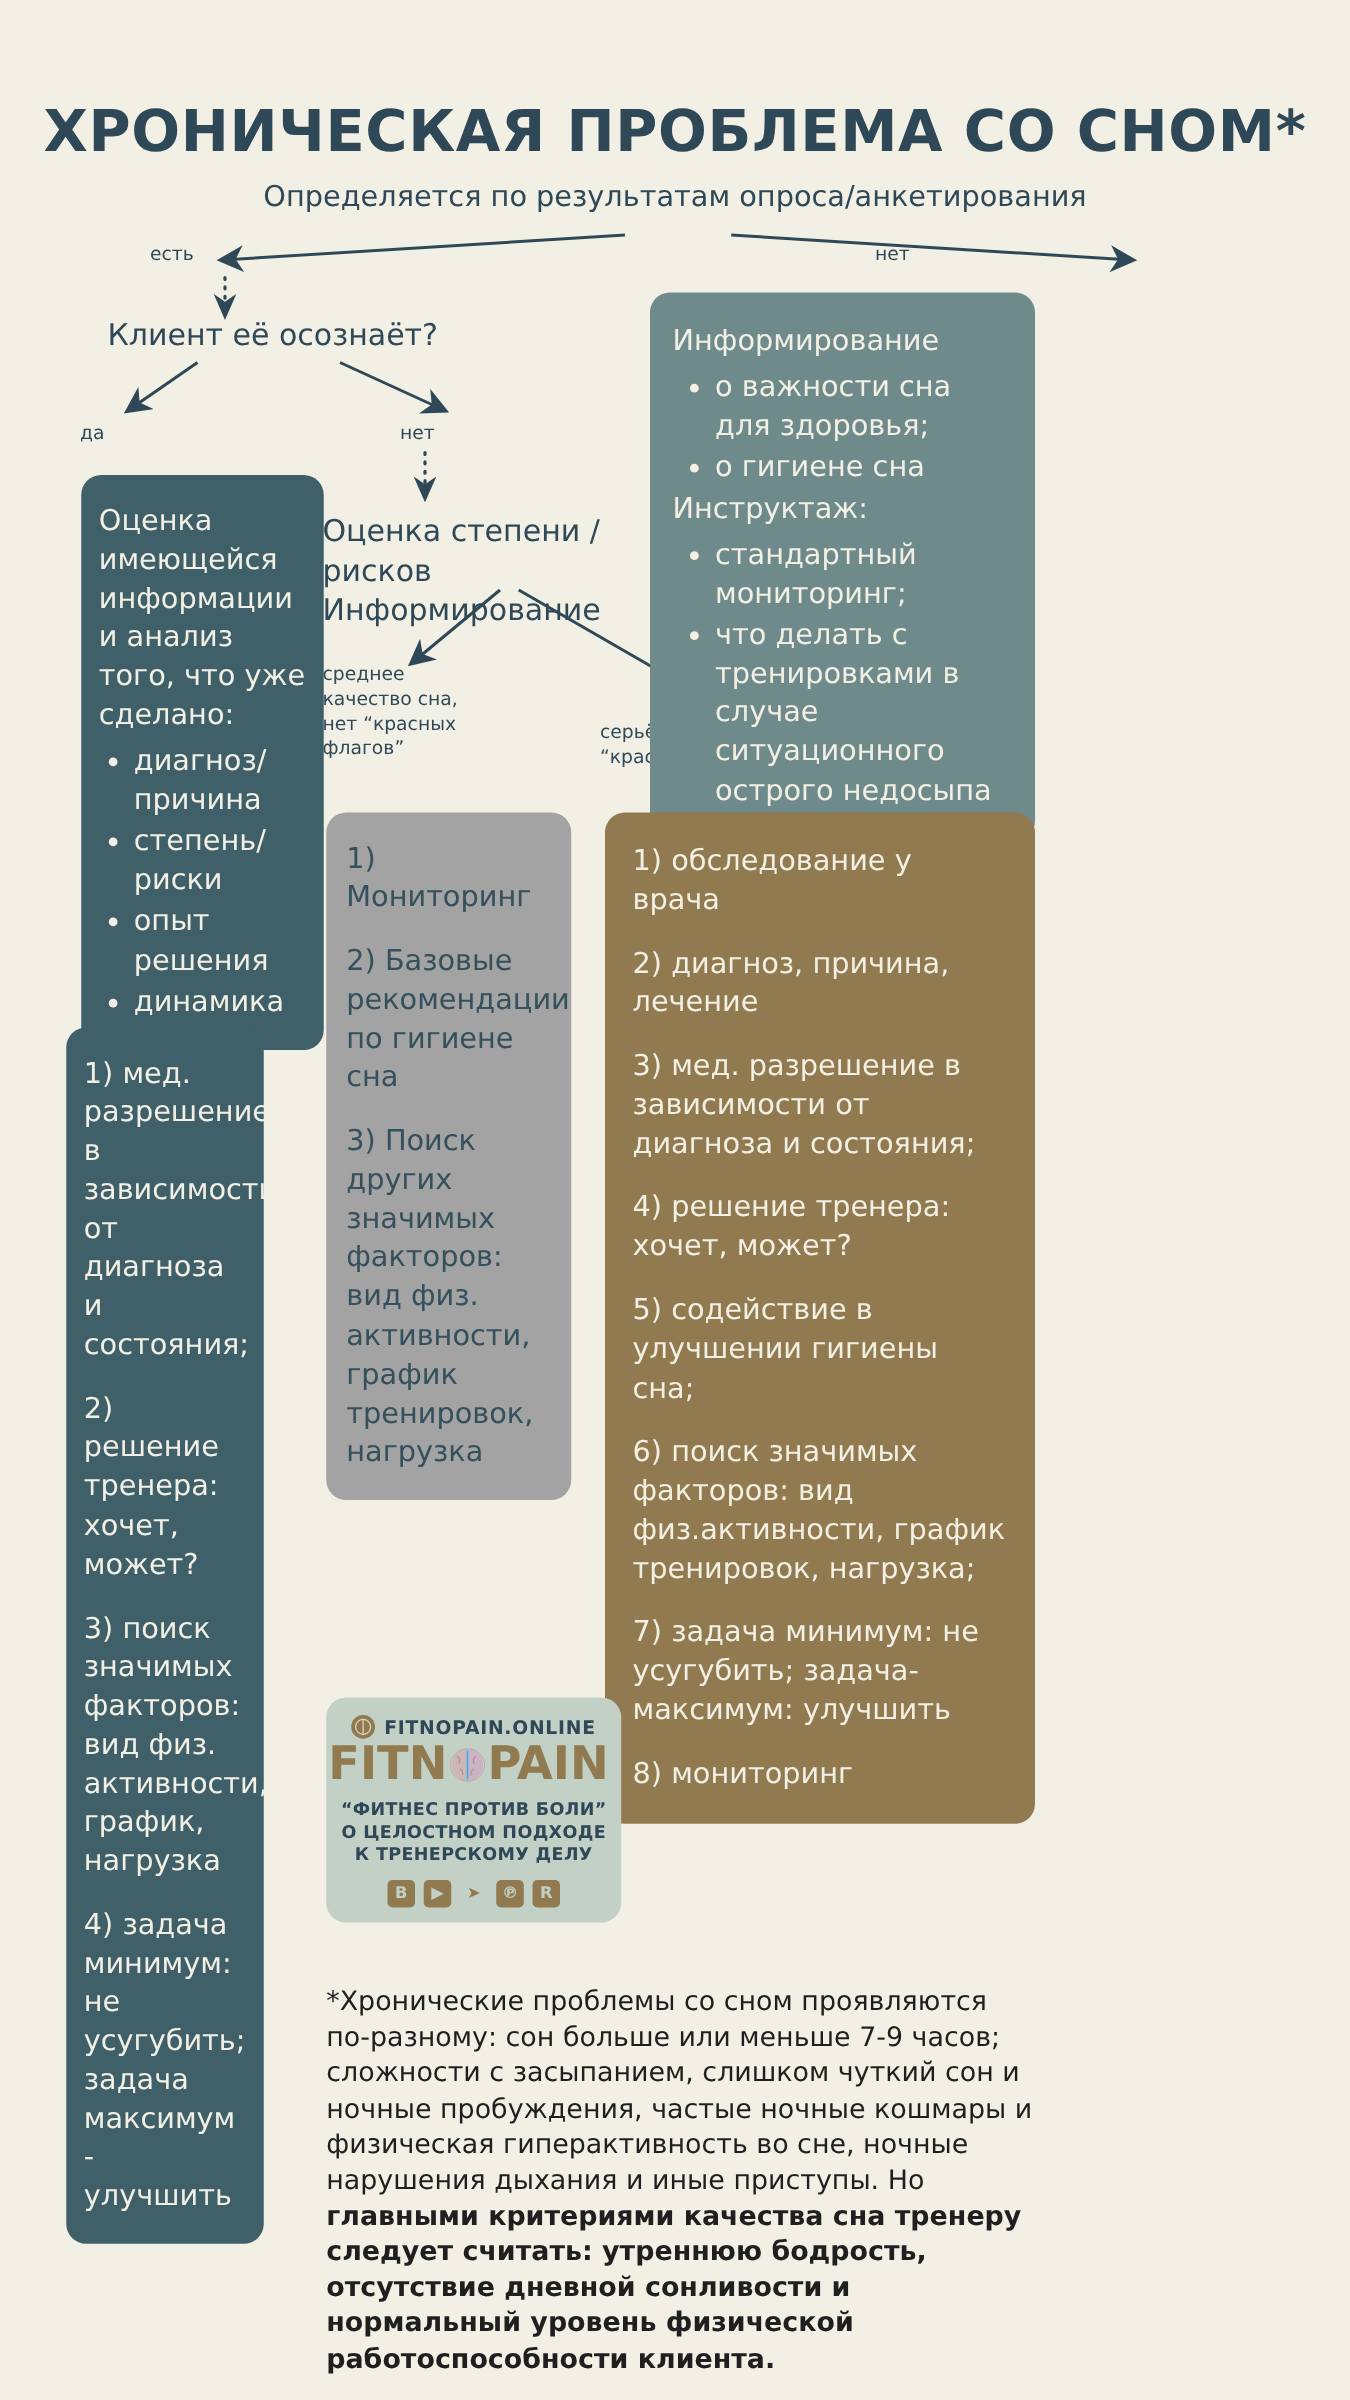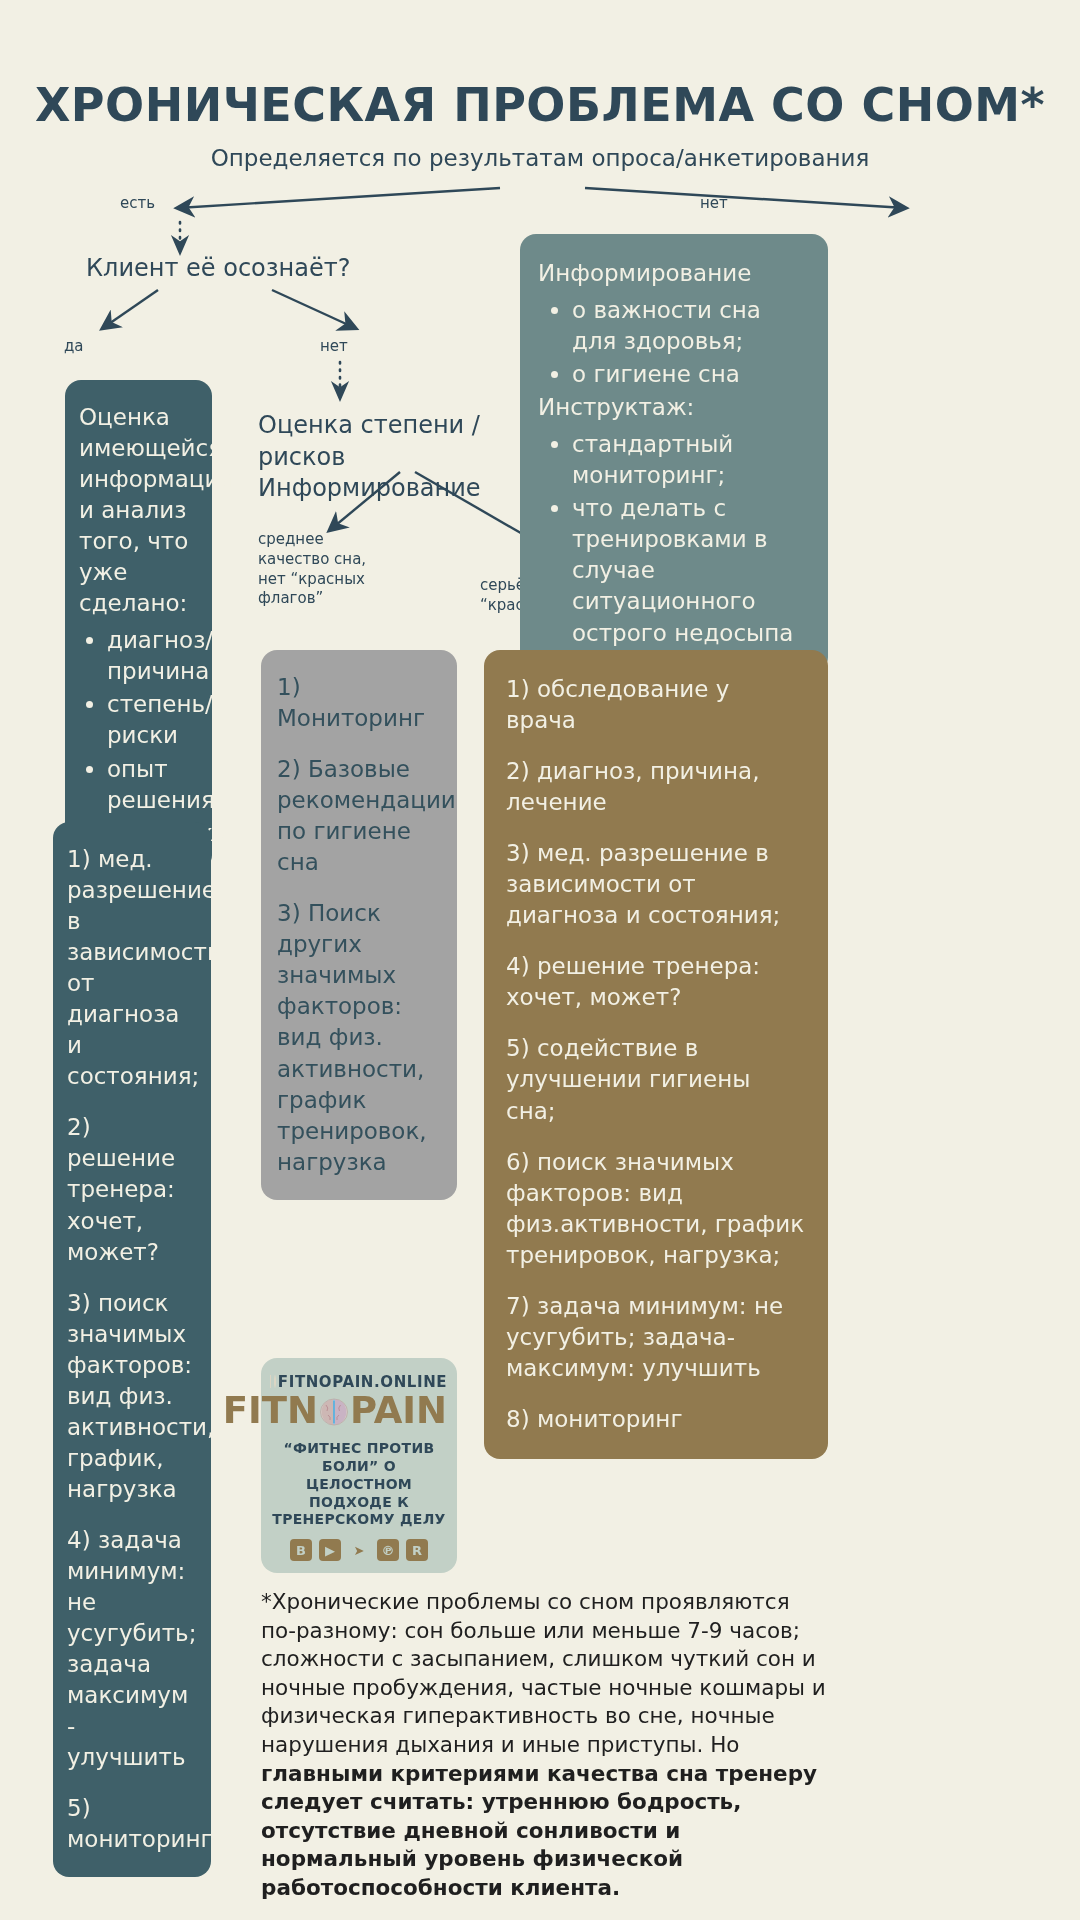--- a/index.html
+++ b/index.html
@@ -233,56 +233,55 @@
       <li>о важности сна для здоровья;</li>
       <li>о гигиене сна</li>
     </ul>
     <div style="margin-top:2px;">Инструктаж:</div>
     <ul>
       <li>стандартный мониторинг;</li>
       <li>что делать с тренировками в случае ситуационного острого недосыпа</li>
     </ul>
   </div>
 
-  <div class="abs box box-dark" style="left:65px; top:380px; width:147px; padding:22px 14px 20px 14px;">
+  <div class="abs box box-dark" style="left:65px; top:380px; width:194px; padding:22px 14px 20px 14px;">
     <div>Оценка имеющейся информации и анализ того, что уже сделано:</div>
     <ul style="padding-left:28px;">
       <li>диагноз/ причина</li>
       <li>степень/ риски</li>
       <li>опыт решения</li>
       <li>динамика</li>
     </ul>
   </div>
 
   <div class="abs box box-dark" style="left:53px; top:822px; width:158px; padding:22px 14px 22px 14px;">
     <p>1) мед. разрешение в зависимости от диагноза и состояния;</p>
     <p>2) решение тренера: хочет, может?</p>
     <p>3) поиск значимых факторов: вид физ. активности, график, нагрузка</p>
     <p>4) задача минимум: не усугубить; задача максимум - улучшить</p>
-    <p>5) мониторинг</p>
   </div>
 
   <div class="abs box box-sage" style="left:261px; top:650px; width:196px; padding:22px 16px 22px 16px;">
     <p>1) Мониторинг</p>
     <p>2) Базовые рекомендации по гигиене сна</p>
     <p>3) Поиск других значимых факторов: вид физ. активности, график тренировок, нагрузка</p>
   </div>
 
   <div class="abs box box-brown" style="left:484px; top:650px; width:344px; padding:24px 22px 24px 22px;">
     <p>1) обследование у врача</p>
     <p>2) диагноз, причина, лечение</p>
     <p>3) мед. разрешение в зависимости от диагноза и состояния;</p>
     <p>4) решение тренера: хочет, может?</p>
     <p>5) содействие в улучшении гигиены сна;</p>
     <p>6) поиск значимых факторов: вид физ.активности, график тренировок, нагрузка;</p>
     <p>7) задача минимум: не усугубить; задача-максимум: улучшить</p>
     <p>8) мониторинг</p>
   </div>
 
-  <div class="abs logo-card" style="left:261px; top:1358px; width:196px;">
+  <div class="abs logo-card" style="left:261px; top:1358px; width:236px;">
 
     <div class="logo-top">
       <span class="globe-icon"></span>
       <span>FITNOPAIN.ONLINE</span>
     </div>
 
     <div class="wordmark">
       <span>FITN</span>
       <span class="brain-o">
         <svg viewBox="0 0 30 30" width="30" height="30" xmlns="http://www.w3.org/2000/svg">

